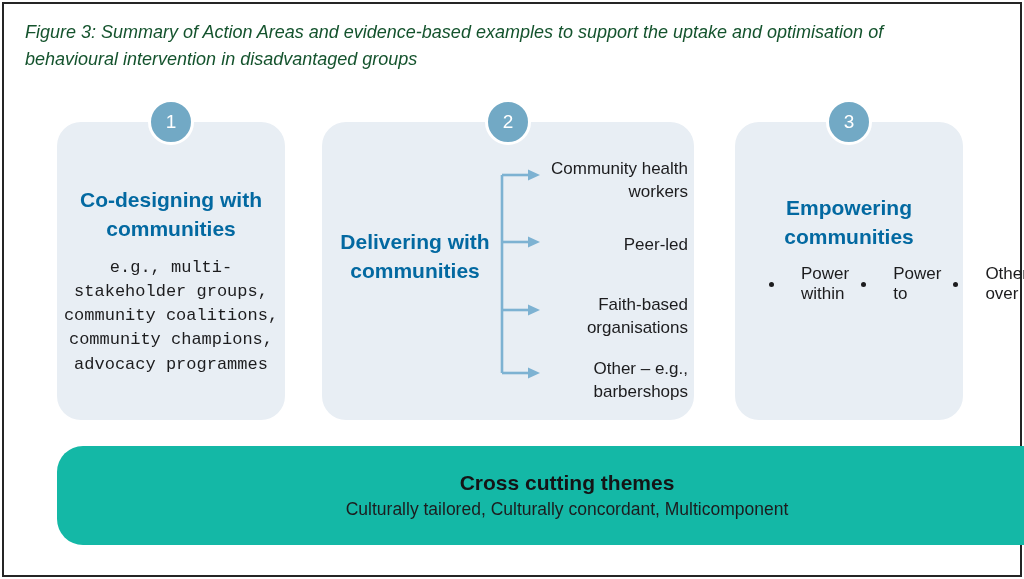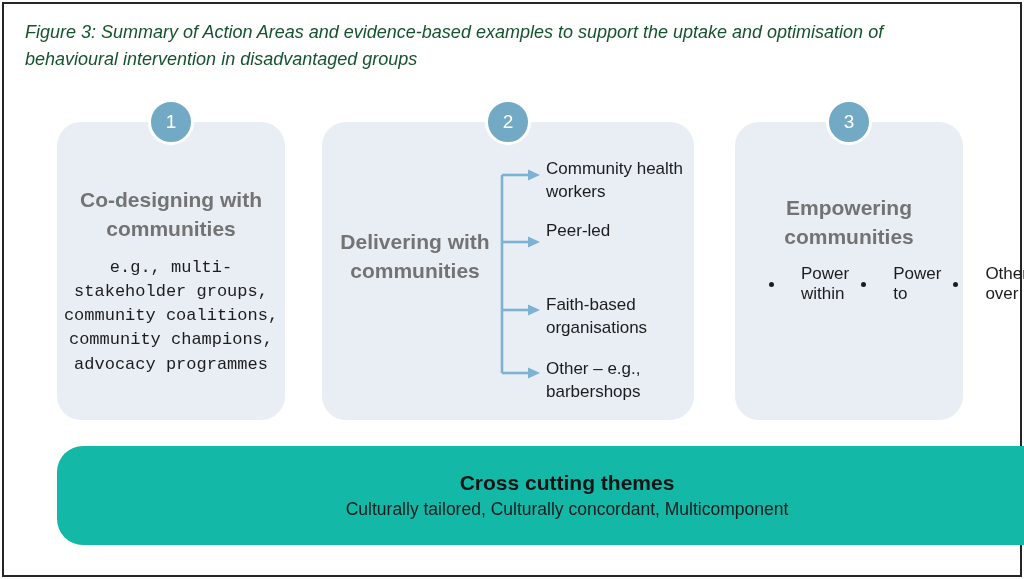--- a/index.html
+++ b/index.html
@@ -31,35 +31,35 @@
   .badge{
     position:absolute; top:99px; width:46px; height:46px;
     box-sizing:border-box;
     background:#72a9c5; border:3px solid #ffffff; border-radius:50%;
     display:flex; align-items:center; justify-content:center;
     color:#ffffff; font-size:19px;
   }
   .badge1{left:148px;} .badge2{left:485px;} .badge3{left:826px;}
   .card-title{
     position:absolute; font-weight:bold; font-size:21px;
-    line-height:1.38; text-align:center; color:#737373;
+    line-height:1.38; text-align:center; color:#0369a1;
   }
   .title1{left:66px;  top:186px; width:210px;}
   .title2{left:340px; top:228px; width:150px;}
   .title3{left:760px; top:194px; width:178px;}
   .card-body{
     position:absolute; font-size:17px; line-height:1.42; text-align:center;
   }
   .body1{left:60px; top:256px; width:222px;font-family:Liberation Mono, monospace;}
   .tree{position:absolute; left:492px; top:165px;}
   .branch-item{
     position:absolute; left:546px; width:142px;
-    font-size:17px; line-height:1.35; text-align:left;
+    font-size:17px; line-height:1.35; text-align:right;
   }
-  .item0{top:158px;} .item1{top:220px;} .item2{top:294px;} .item3{top:358px;}
+  .item0{top:158px;} .item1{top:234px;} .item2{top:294px;} .item3{top:358px;}
   .bullets{
     position:absolute; left:766px; top:264px; width:180px;
     display:flex; flex-direction:row; gap:9px;
   }
   .bullet-row{display:flex; align-items:center; font-size:17px; line-height:20px;}
   .dot{
     width:5px; height:5px; border-radius:50%;
     background:#1c1c1e; margin:0 27px 0 3px; flex:0 0 auto;
   }
   .bar{

